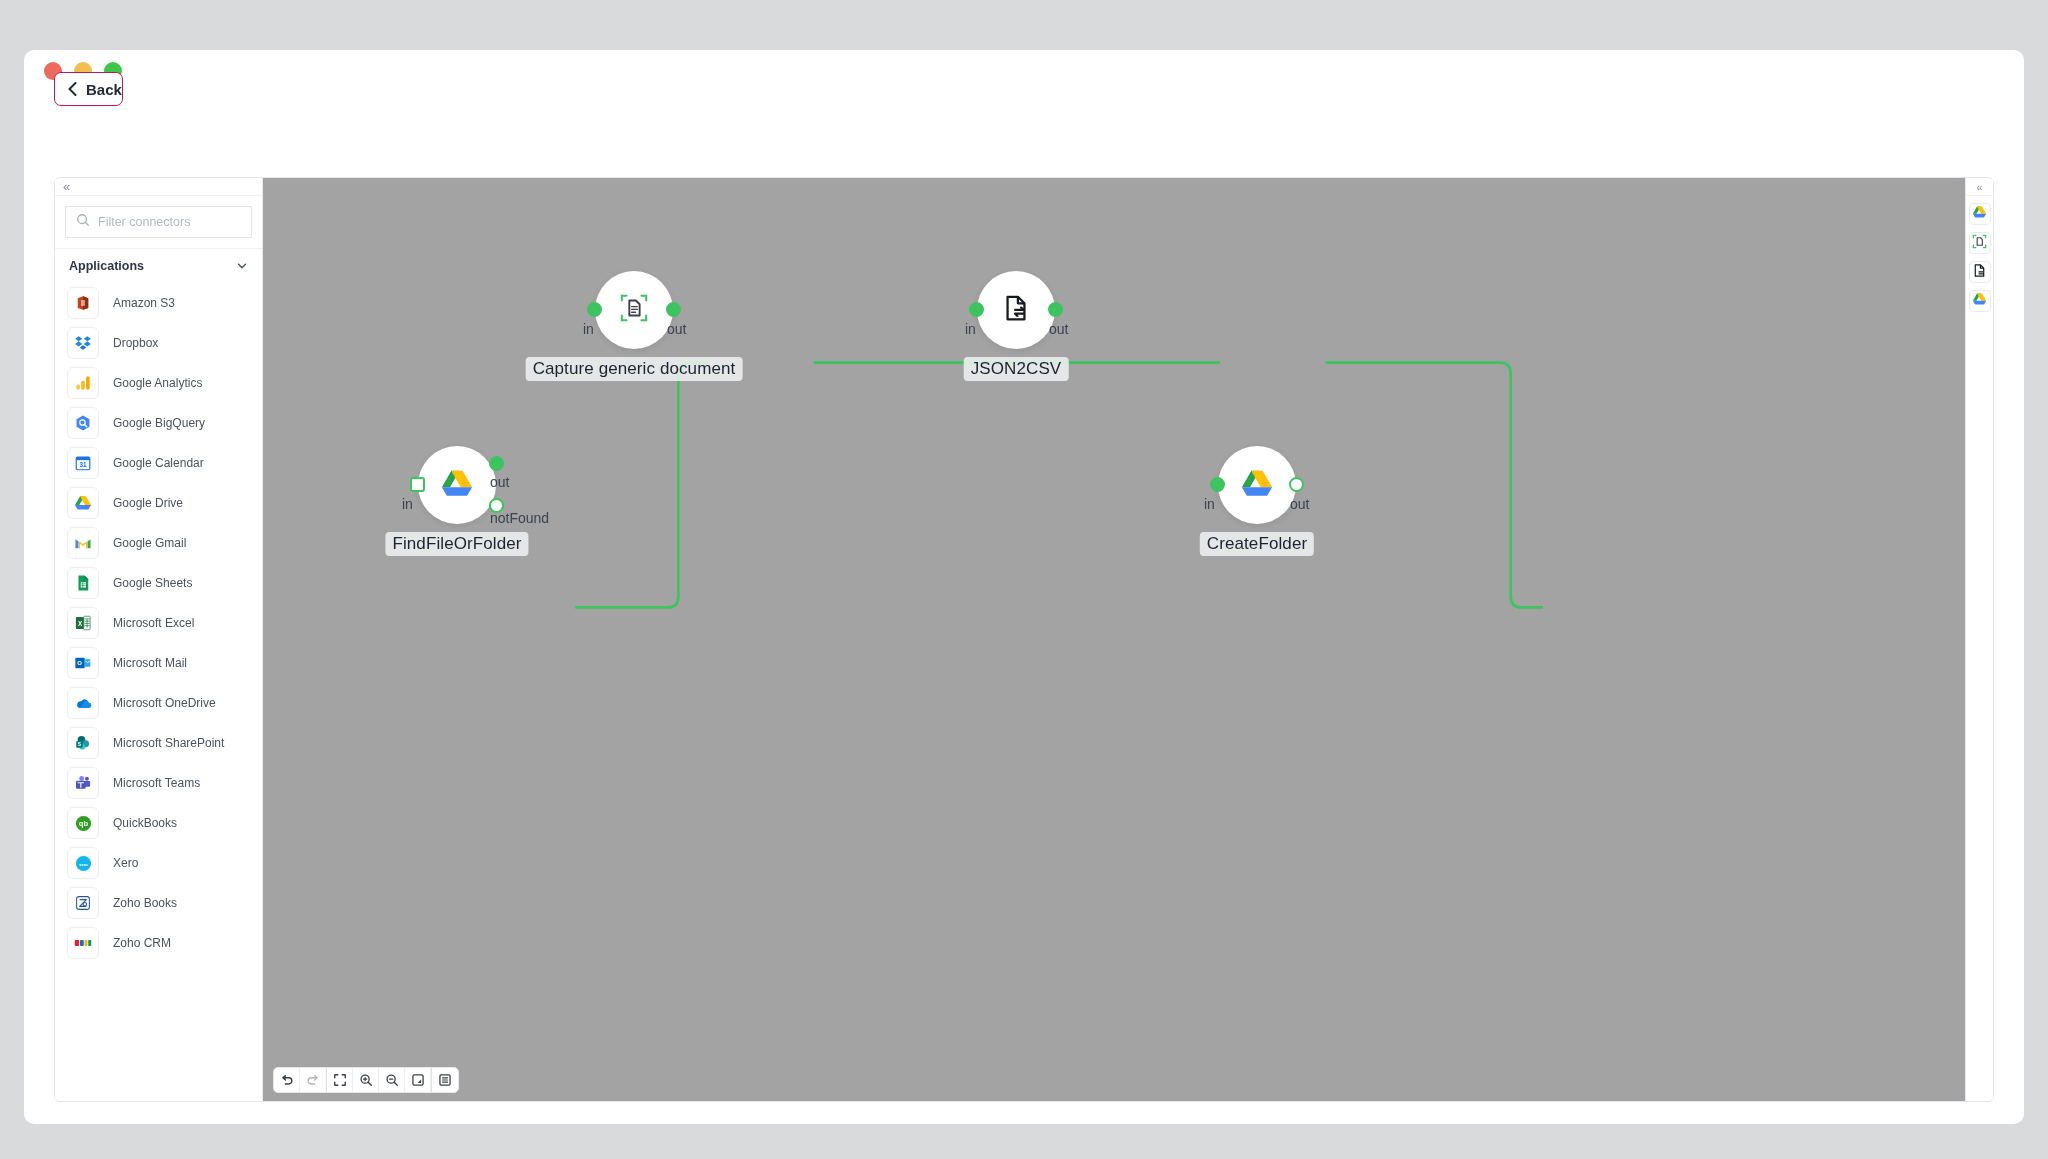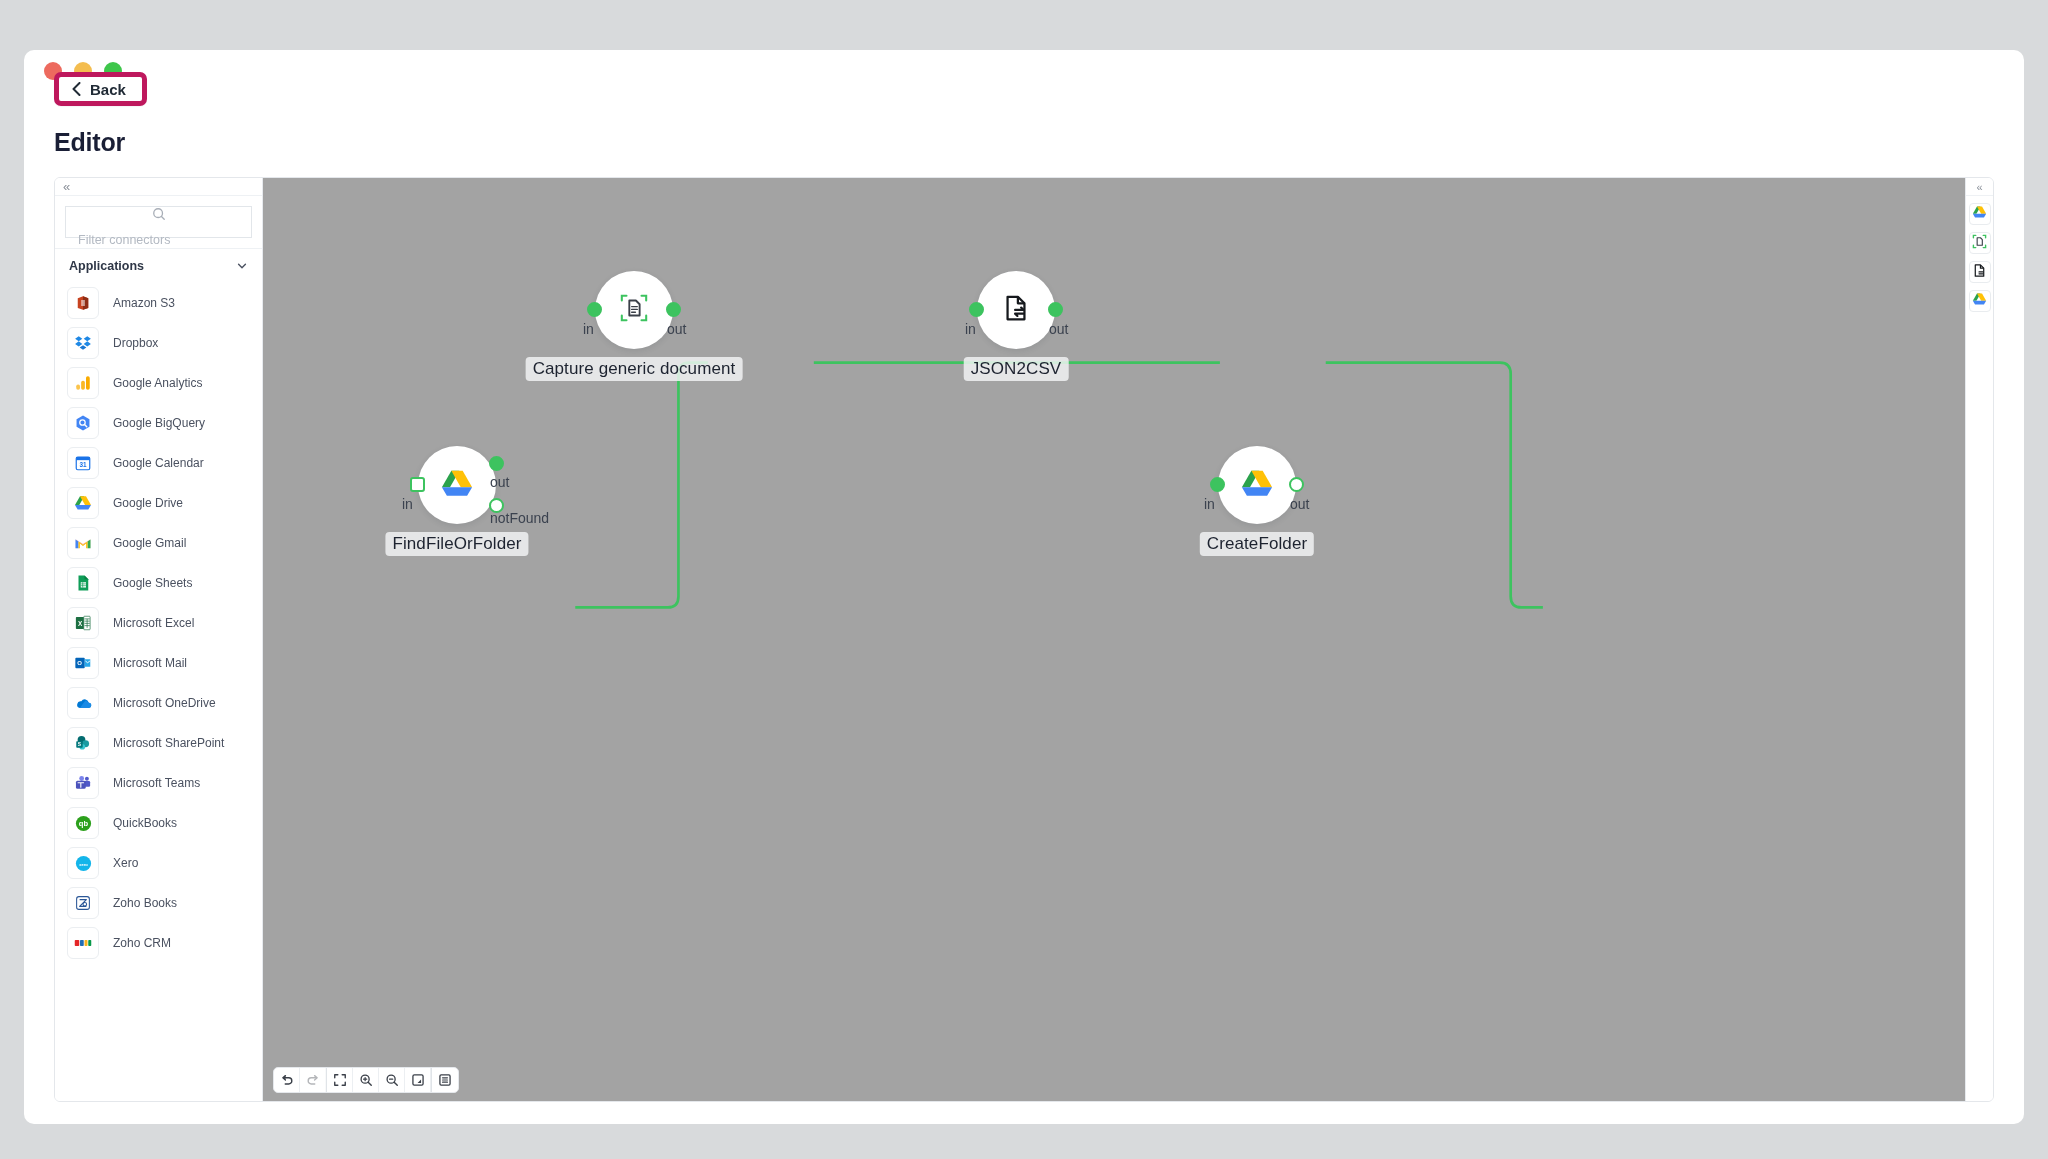--- a/index.html
+++ b/index.html
@@ -25,22 +25,22 @@
   .tl { width: 18px; height: 18px; border-radius: 50%; }
   .tl.red { background: #ed6a5e; }
   .tl.yellow { background: #f4bd4f; }
   .tl.green { background: #3ec64b; }
 
   
   .page { position: absolute; left: 0; top: 0; right: 0; bottom: 0; padding: 22px 30px; }
 
   .back-button {
     display: inline-flex; align-items: center; gap: 9px;
-    height: 34px; padding: 0 16px 0 13px;
-    border: 5px solid #be185d; border-radius: 7px;
+    height: 34px; padding: 0 0 0 13px;
+    border: 1px solid #be185d; border-radius: 7px;
     background: #fff; cursor: pointer;
     font-size: 15px; font-weight: 700; color: #212b36;
     box-shadow: 0 1px 1px rgba(16,24,40,.04);
   }
   .back-button svg { display:block; }
 
   .page-title {
     margin: 22px 0 0 0;
     font-size: 25px; font-weight: 700; color: #1a1f36;
     letter-spacing: -0.2px;
@@ -91,21 +91,20 @@
     border-bottom: 1px solid #eef1f4;
   }
   .collapse-chevrons { font-size: 13px; color: #8a9099; cursor: pointer; line-height: 1; }
 
   .filter-wrap { padding: 10px 10px 10px 10px; }
   .filter-box {
     position: relative;
     height: 32px; border: 1px solid #e2e6ea; border-radius: 0;
     display: flex; align-items: center; padding: 0 10px; gap: 8px;
     background: #fff;
-    flex-direction: column;
   }
   .filter-box input {
     border: none; outline: none; flex: 1 1 auto;
     font-size: 12.5px; color: #394150;
     font-family: "Liberation Sans", sans-serif;
     background: transparent;
   }
   .filter-box input::placeholder { color: #b3b9c2; }
 
   .group-header {
@@ -213,21 +212,20 @@
 
     <button class="back-button">
       <span>
         <svg width="9" height="14" viewBox="0 0 9 14" fill="none">
           <path d="M7.5 1L1.5 7L7.5 13" stroke="#212b36" stroke-width="2" stroke-linecap="round" stroke-linejoin="round"></path>
         </svg>
       </span>
       <span>Back</span>
     </button>
 
-    <h1 class="page-title">Editor</h1>
 
     <div class="editor-shell">
 
 
       <div class="editor-body">
 
         <div class="connector-panel">
 
           <div class="panel-collapse-row">
             <span class="collapse-chevrons">«</span>

